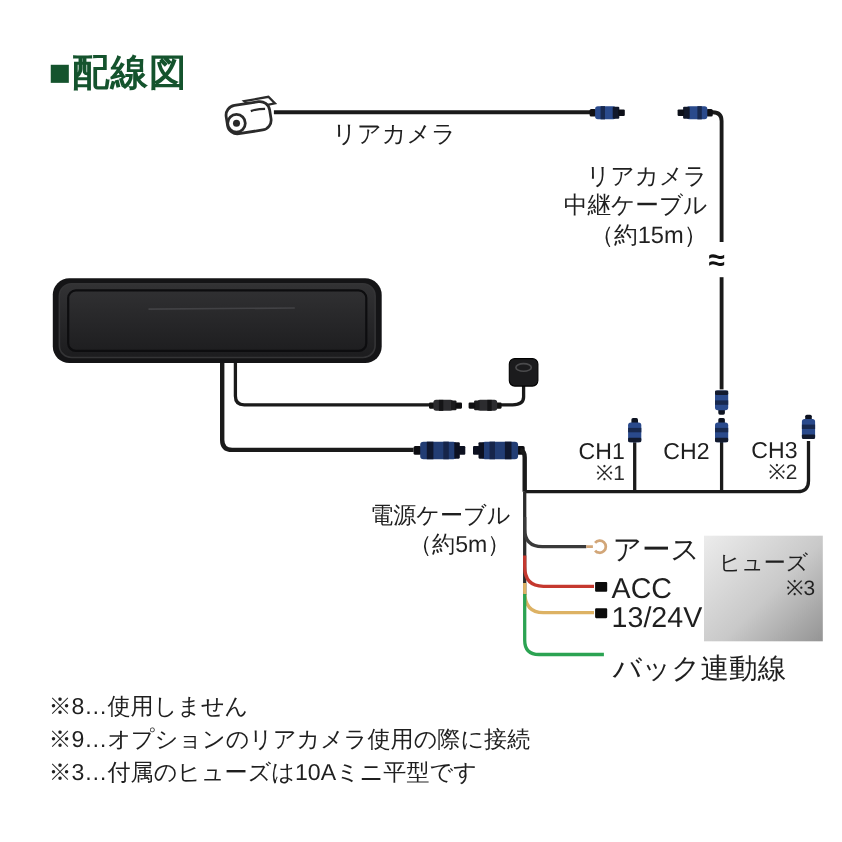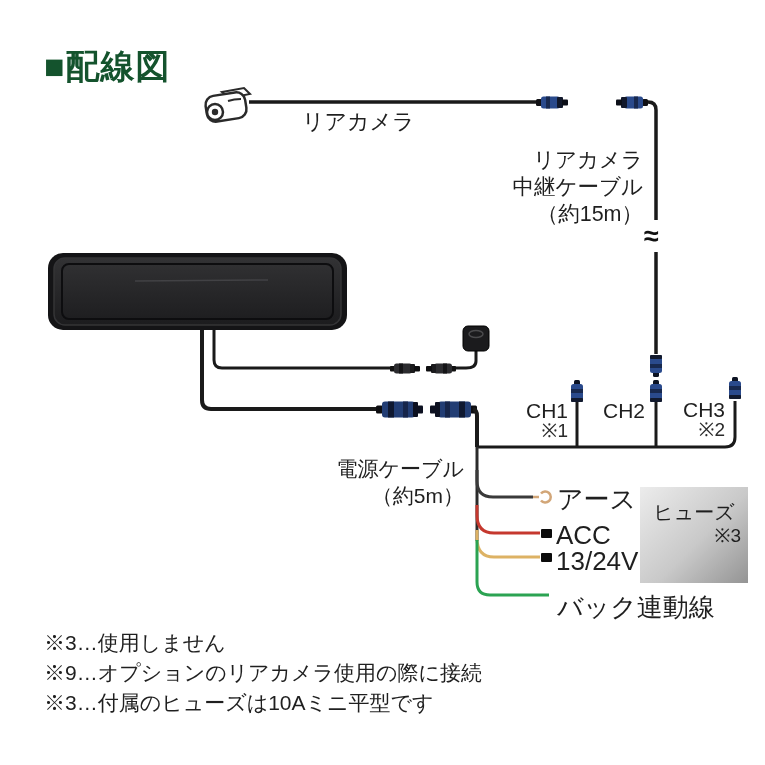--- a/index.html
+++ b/index.html
@@ -162,18 +162,18 @@
   <div class="label lbl-wire lbl-acc">ACC</div>
   <div class="label lbl-wire lbl-12v">13/24V</div>
   <div class="label lbl-wire lbl-back">バック連動線</div>
 
   <div class="label fuse-box">
     <div>ヒューズ</div>
     <div class="fb3">※3</div>
   </div>
 
   <div class="label notes">
-    <div>※3…使用しません</div>
+    <div>※8…使用しません</div>
     <div>※9…オプションのリアカメラ使用の際に接続</div>
     <div>※3…付属のヒューズは10Aミニ平型です</div>
   </div>
 
 </div>
 
 </body></html>

